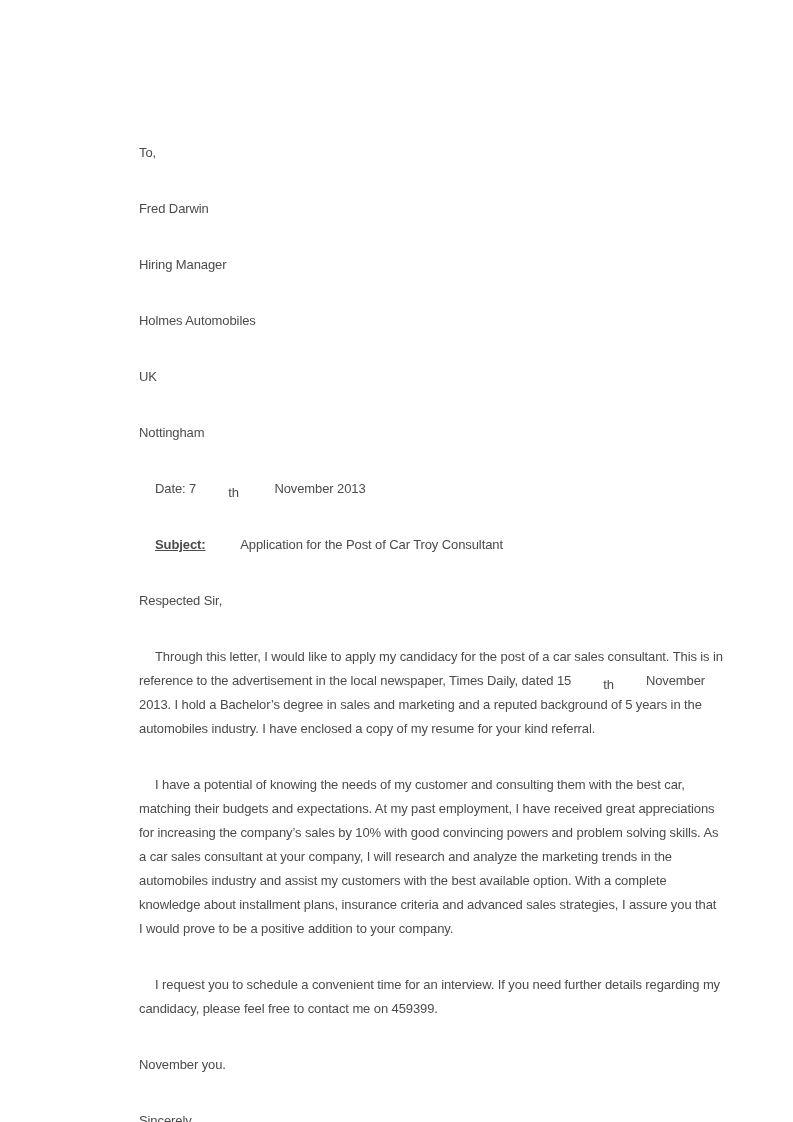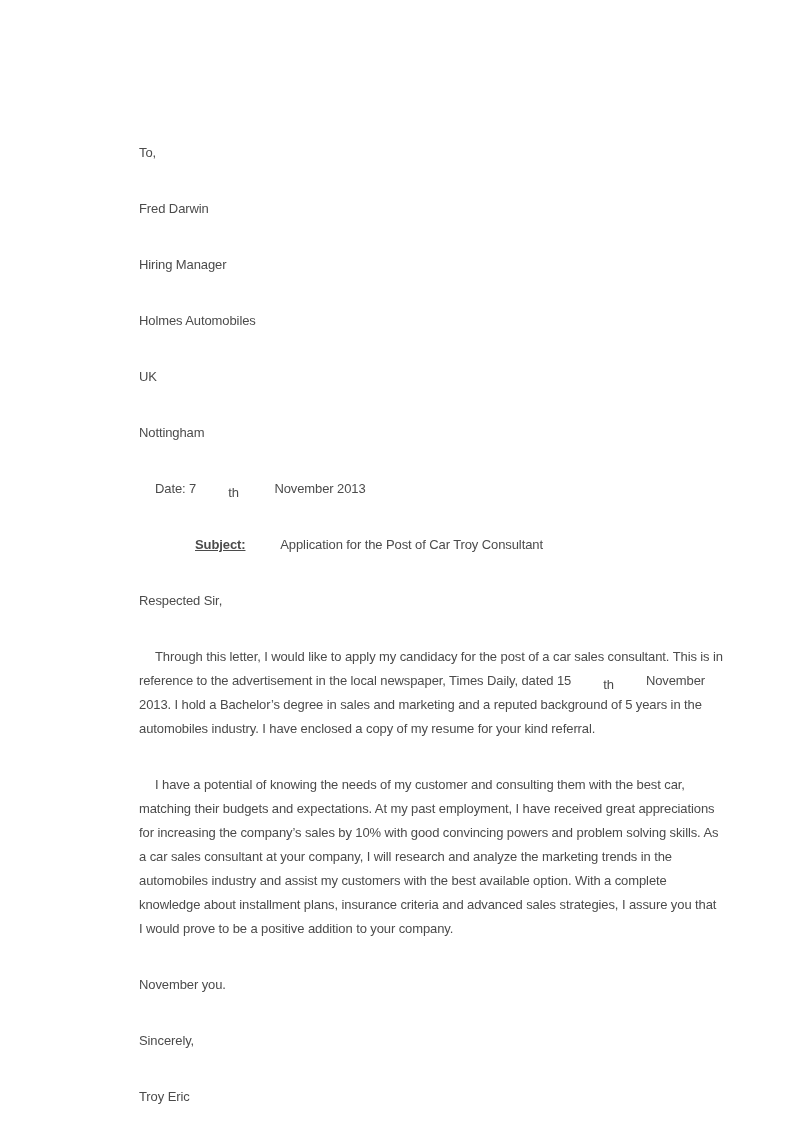--- a/index.html
+++ b/index.html
@@ -28,21 +28,20 @@
     font-size: 13px;
     line-height: 0;
     vertical-align: baseline;
     position: relative;
     top: 4px;
     margin-top: 36px;
   }
   .subject-label {
     font-weight: bold;
     text-decoration: underline;
-    margin-left: 40px;
   }
 </style>
 </head>
 <body>
 
 <div class="page">
   <div class="letter">
 
     <p class="line">To,</p>
     <p class="line">Fred Darwin</p>
@@ -51,19 +50,20 @@
     <p class="line">UK</p>
     <p class="line">Nottingham</p>
 
     <p class="line"><span>Date: 7</span><sub>th</sub><span> November 2013</span></p>
     <p class="line"><span class="subject-label">Subject:</span><span> Application for the Post of Car Troy Consultant</span></p>
 
     <p class="line">Respected Sir,</p>
 
     <p class="para"><span>Through this letter, I would like to apply my candidacy for the post of a car sales consultant. This is in reference to the advertisement in the local newspaper, Times Daily, dated 15</span><sub>th</sub><span>November 2013. I hold a Bachelor’s degree in sales and marketing and a reputed background of 5 years in the automobiles industry. I have enclosed a copy of my resume for your kind referral.</span></p>
     <p class="para"><span>I have a potential of knowing the needs of my customer and consulting them with the best car, matching their budgets and expectations. At my past employment, I have received great appreciations for increasing the company’s sales by 10% with good convincing powers and problem solving skills. As a car sales consultant at your company, I will research and analyze the marketing trends in the automobiles industry and assist my customers with the best available option. With a complete knowledge about installment plans, insurance criteria and advanced sales strategies, I assure you that I would prove to be a positive addition to your company.</span></p>
+    <p class="para"><span>I request you to schedule a convenient time for an interview. If you need further details regarding my candidacy, please feel free to contact me on 459399.</span></p>
 
     <p class="line">November you.</p>
     <p class="line">Sincerely,</p>
     <p class="line">Troy Eric</p>
 
   </div>
 </div>
 
 </body></html>

